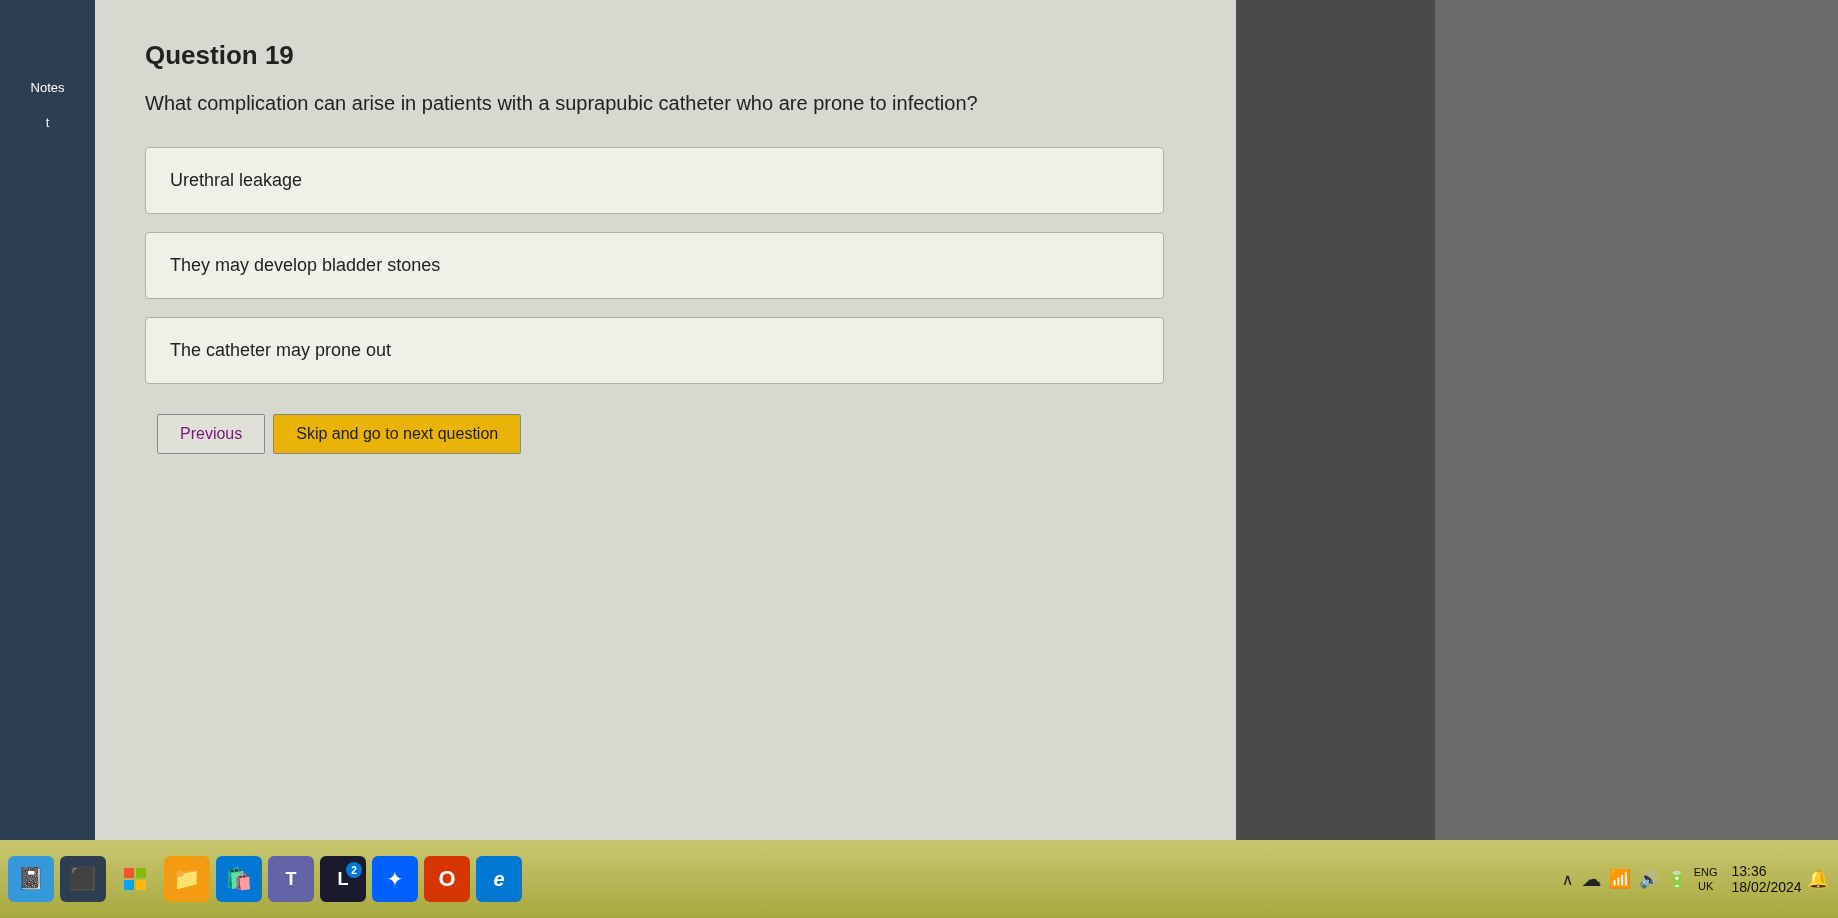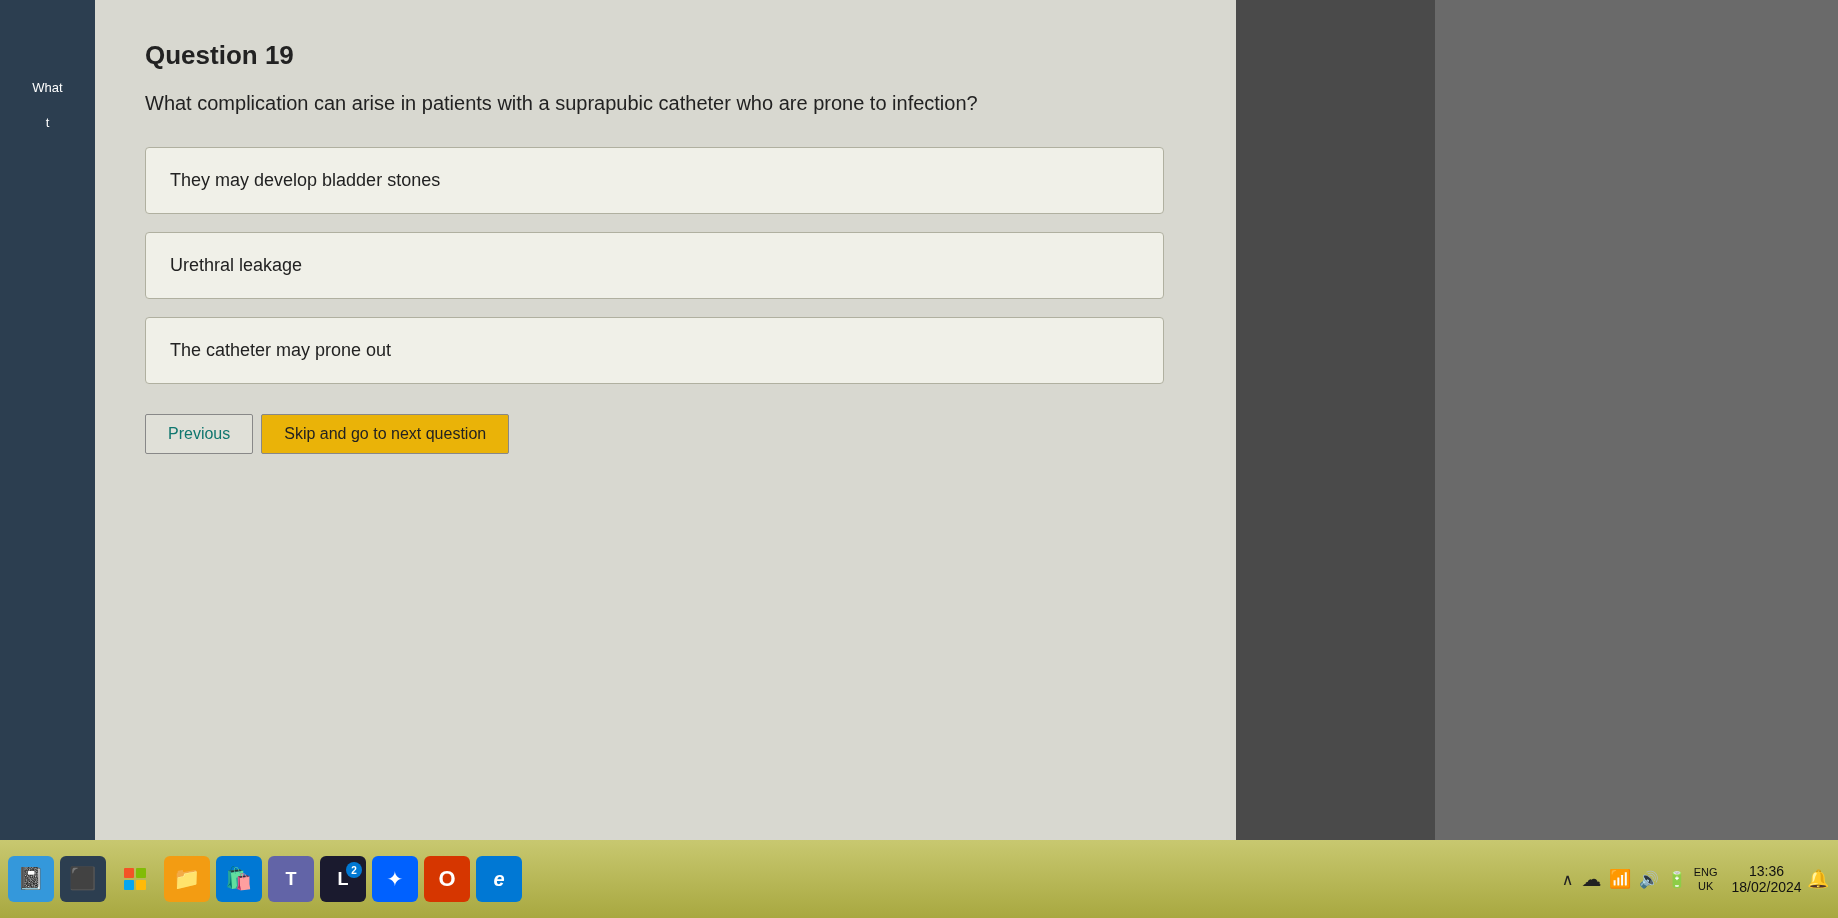--- a/index.html
+++ b/index.html
@@ -77,22 +77,23 @@
       gap: 8px;
       margin-top: 30px;
     }
 
     .btn-previous {
       background: #e0e0d8;
       border: 1px solid #888;
       padding: 10px 22px;
       font-size: 16px;
       cursor: pointer;
-      color: #0f766e;
+      color: #701a75;
       border-radius: 2px;
+      margin-left: 12px;
     }
 
     .btn-skip {
       background: #eab308;
       border: 1px solid #888;
       padding: 10px 22px;
       font-size: 16px;
       cursor: pointer;
       color: #222;
       border-radius: 2px;
@@ -170,21 +171,21 @@
       display: flex;
       align-items: center;
       gap: 8px;
       font-size: 14px;
       color: #222;
     }
 
     .clock-area {
       display: flex;
       flex-direction: column;
-      align-items: center;
+      align-items: flex-start;
       font-size: 14px;
       color: #111;
       margin-left: 8px;
     }
 
     .notification-bell {
       font-size: 18px;
       color: #333;
       cursor: pointer;
     }
@@ -229,33 +230,33 @@
     }
 
     .icon-relative {
       position: relative;
     }
   </style>
 </head>
 <body>
 
 <div class="sidebar">
-  <div class="sidebar-label">What</div>
+  <div class="sidebar-label">Notes</div>
   <div class="sidebar-label">t</div>
 </div>
 
 <div class="main-content">
   <h1 class="question-title">Question 19</h1>
   <p class="question-text">What complication can arise in patients with a suprapubic catheter who are prone to infection?</p>
 
   <div class="answer-option">
+    <span>Urethral leakage</span>
+  </div>
+  <div class="answer-option">
     <span>They may develop bladder stones</span>
-  </div>
-  <div class="answer-option">
-    <span>Urethral leakage</span>
   </div>
   <div class="answer-option">
     <span>The catheter may prone out</span>
   </div>
 
   <div class="nav-buttons">
     <button class="btn-previous">Previous</button>
     <button class="btn-skip">Skip and go to next question</button>
   </div>
 </div>

